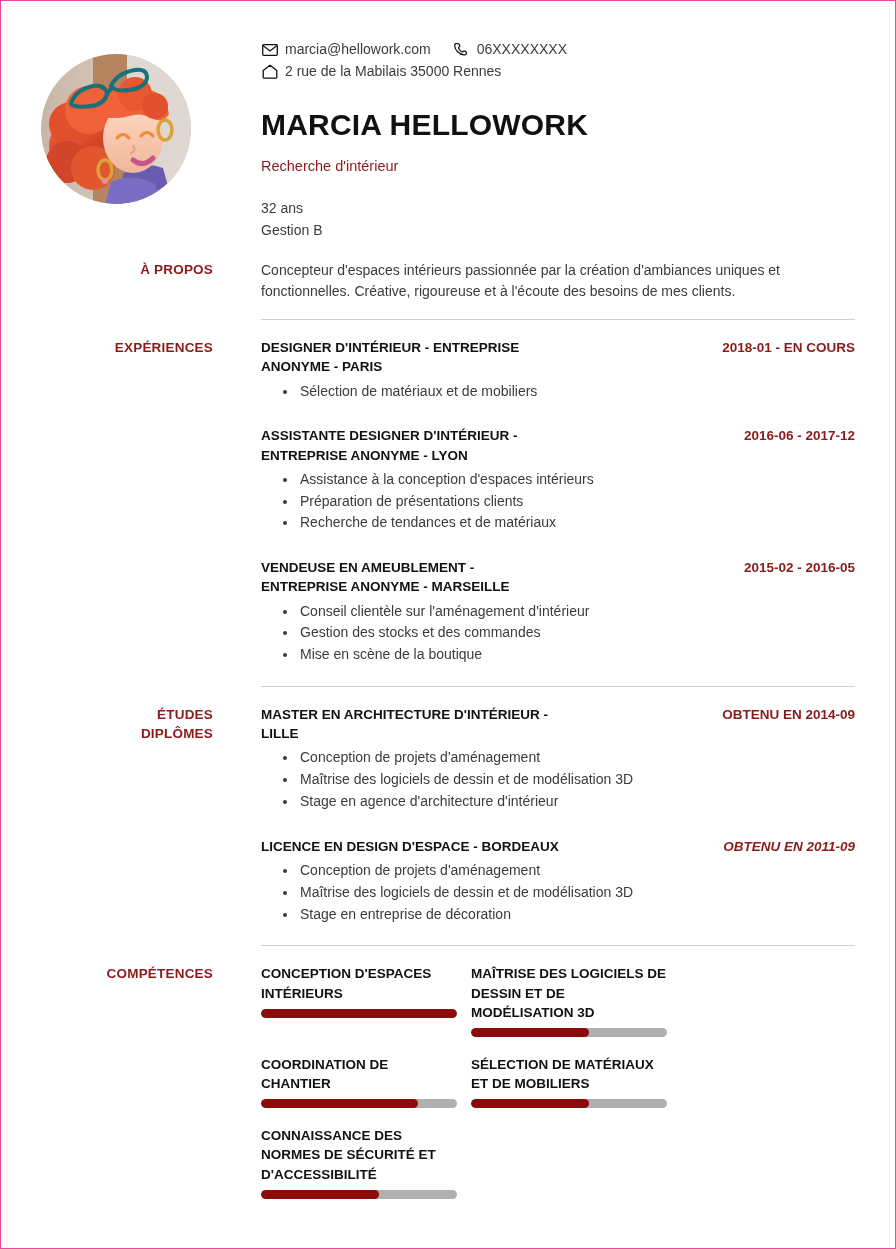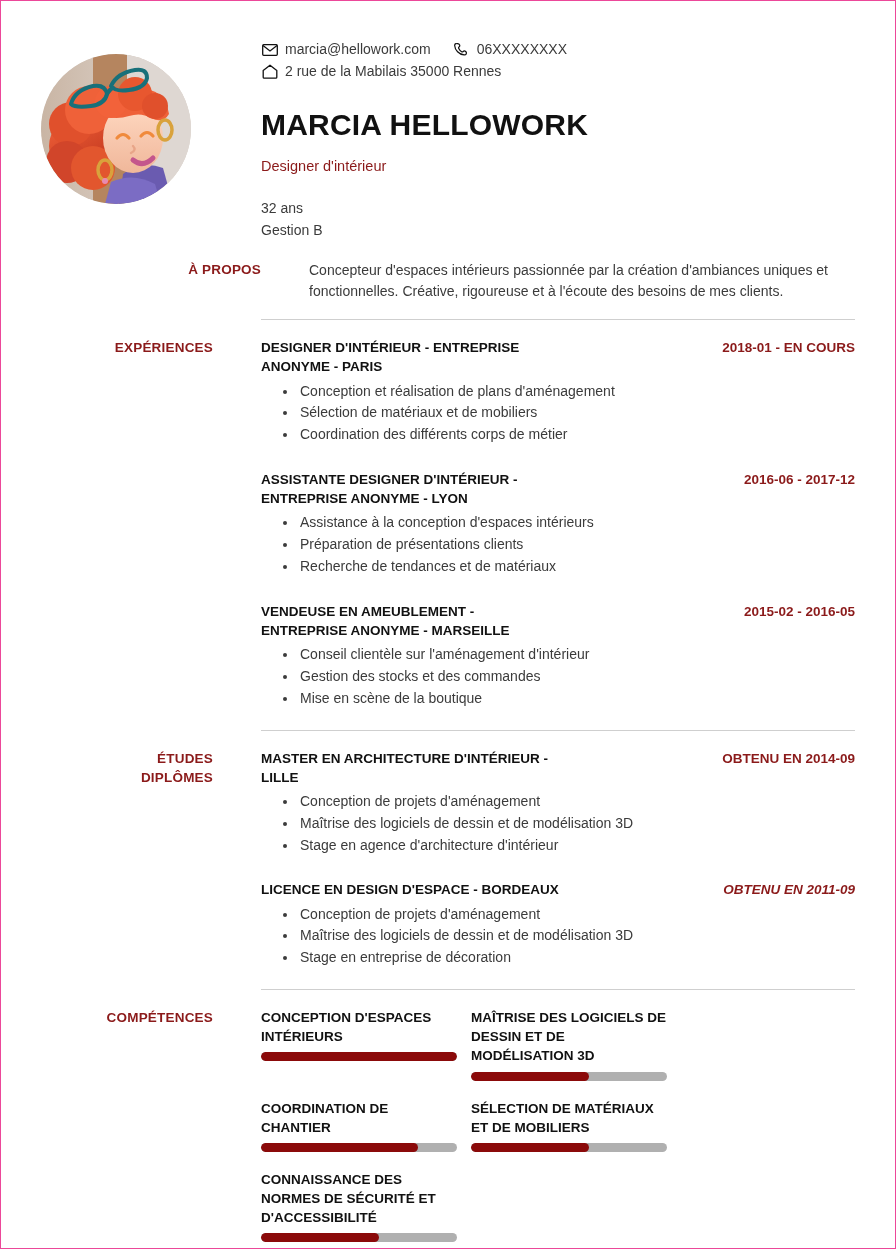--- a/index.html
+++ b/index.html
@@ -123,21 +123,21 @@
     line-height: 1.3;
   }
   .meta {
     margin-top: 22px;
     font-size: 14px;
     color: #3b3b3b;
     line-height: 1.55;
   }
 
   
-  .about-row { margin-top: 18px; padding-left: 48px; }
+  .about-row { margin-top: 18px; }
   .about-text {
     font-size: 14px;
     color: #3b3b3b;
     line-height: 1.56;
   }
 
   
   .entry { padding-bottom: 4px; }
   .entry + .entry { margin-top: 20px; }
   .entry-head {
@@ -316,21 +316,21 @@
           <span class="ico">
             <svg width="16" height="15" viewBox="0 0 16 15" fill="none" stroke="currentColor" stroke-width="1.3" stroke-linejoin="round">
               <path d="M1.2 6.6 L8 1.2 L14.8 6.6 V13.2 a1 1 0 0 1 -1 1 H2.2 a1 1 0 0 1 -1 -1 Z"></path>
             </svg>
           </span>
           <span>2 rue de la Mabilais 35000 Rennes</span>
         </span>
       </div>
 
       <div class="fullname">MARCIA HELLOWORK</div>
-      <div class="jobtitle">Designer d'intérieur</div>
+      <div class="jobtitle">Recherche d'intérieur</div>
       <div class="meta">
         <div>32 ans</div>
         <div>Gestion B</div>
       </div>
     </div>
   </div>
 
   <div class="row about-row section-gap-bot">
     <div class="label-col" style="color: rgb(139, 26, 26);">À PROPOS</div>
     <div class="content-col">
@@ -342,23 +342,21 @@
   <div class="row section-gap-top section-gap-bot">
     <div class="label-col" style="color: rgb(139, 26, 26);">EXPÉRIENCES</div>
     <div class="content-col">
 
       <div class="entry">
         <div class="entry-head">
           <div class="entry-title">DESIGNER D'INTÉRIEUR - ENTREPRISE ANONYME - PARIS</div>
           <div class="entry-date" style="color: rgb(139, 26, 26);">2018-01 - EN COURS</div>
         </div>
         <ul class="bullets">
-          <li>Conception et réalisation de plans d'aménagement</li>
           <li>Sélection de matériaux et de mobiliers</li>
-          <li>Coordination des différents corps de métier</li>
         </ul>
       </div>
 
       <div class="entry">
         <div class="entry-head">
           <div class="entry-title">ASSISTANTE DESIGNER D'INTÉRIEUR - ENTREPRISE ANONYME - LYON</div>
           <div class="entry-date" style="color: rgb(139, 26, 26);">2016-06 - 2017-12</div>
         </div>
         <ul class="bullets">
           <li>Assistance à la conception d'espaces intérieurs</li>

